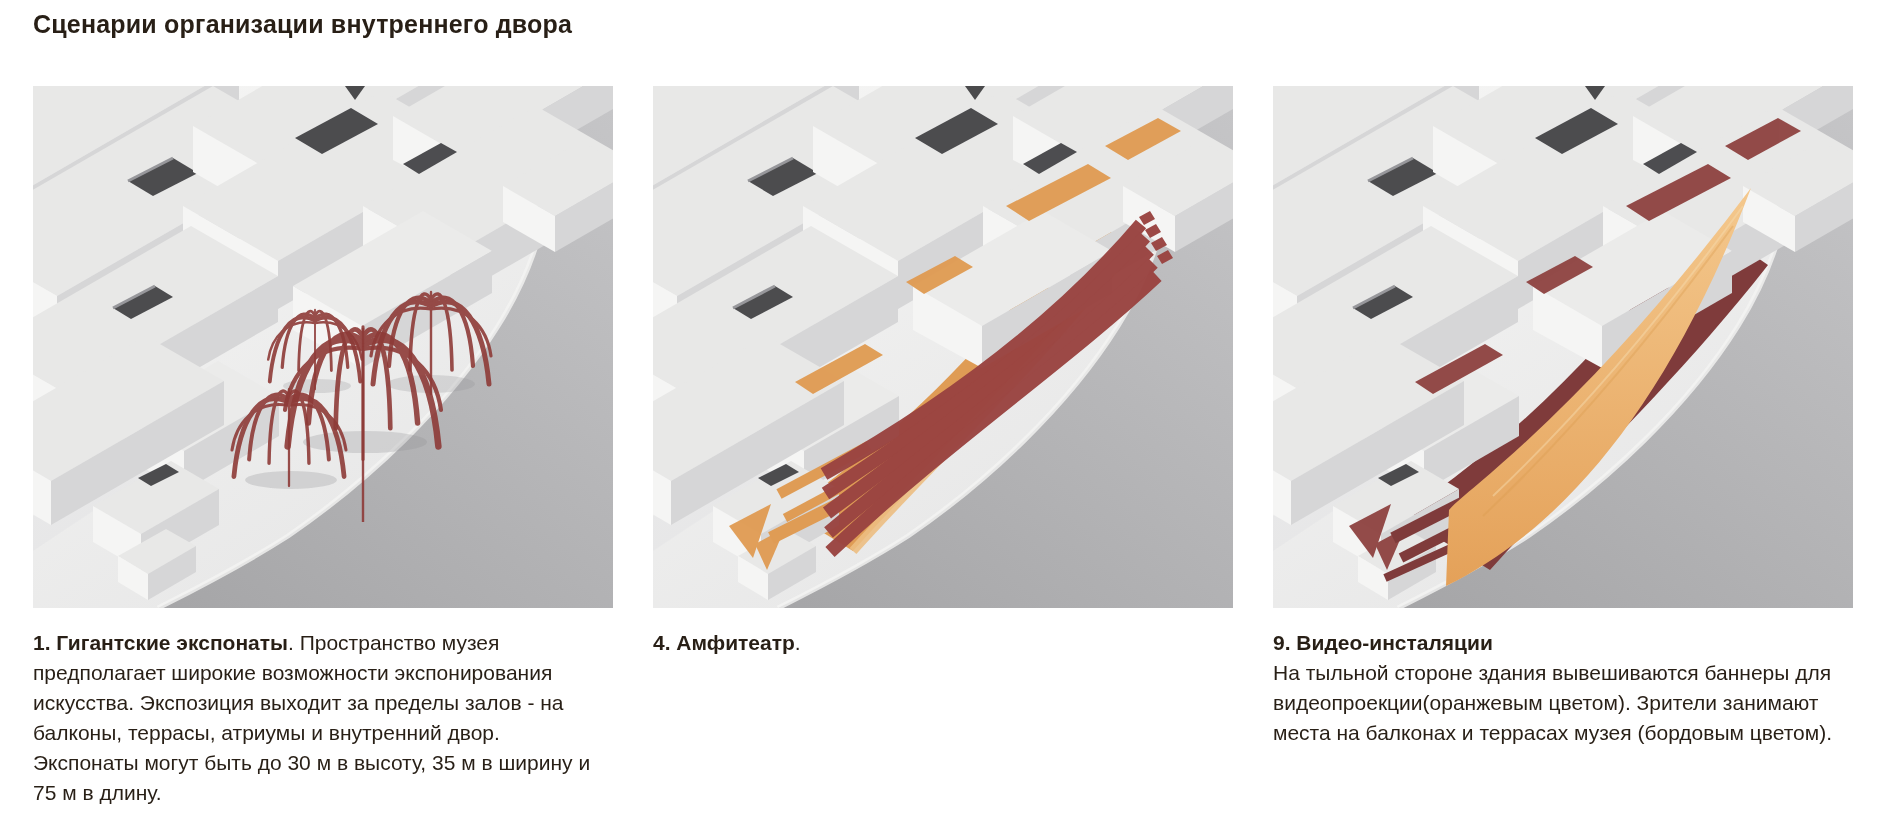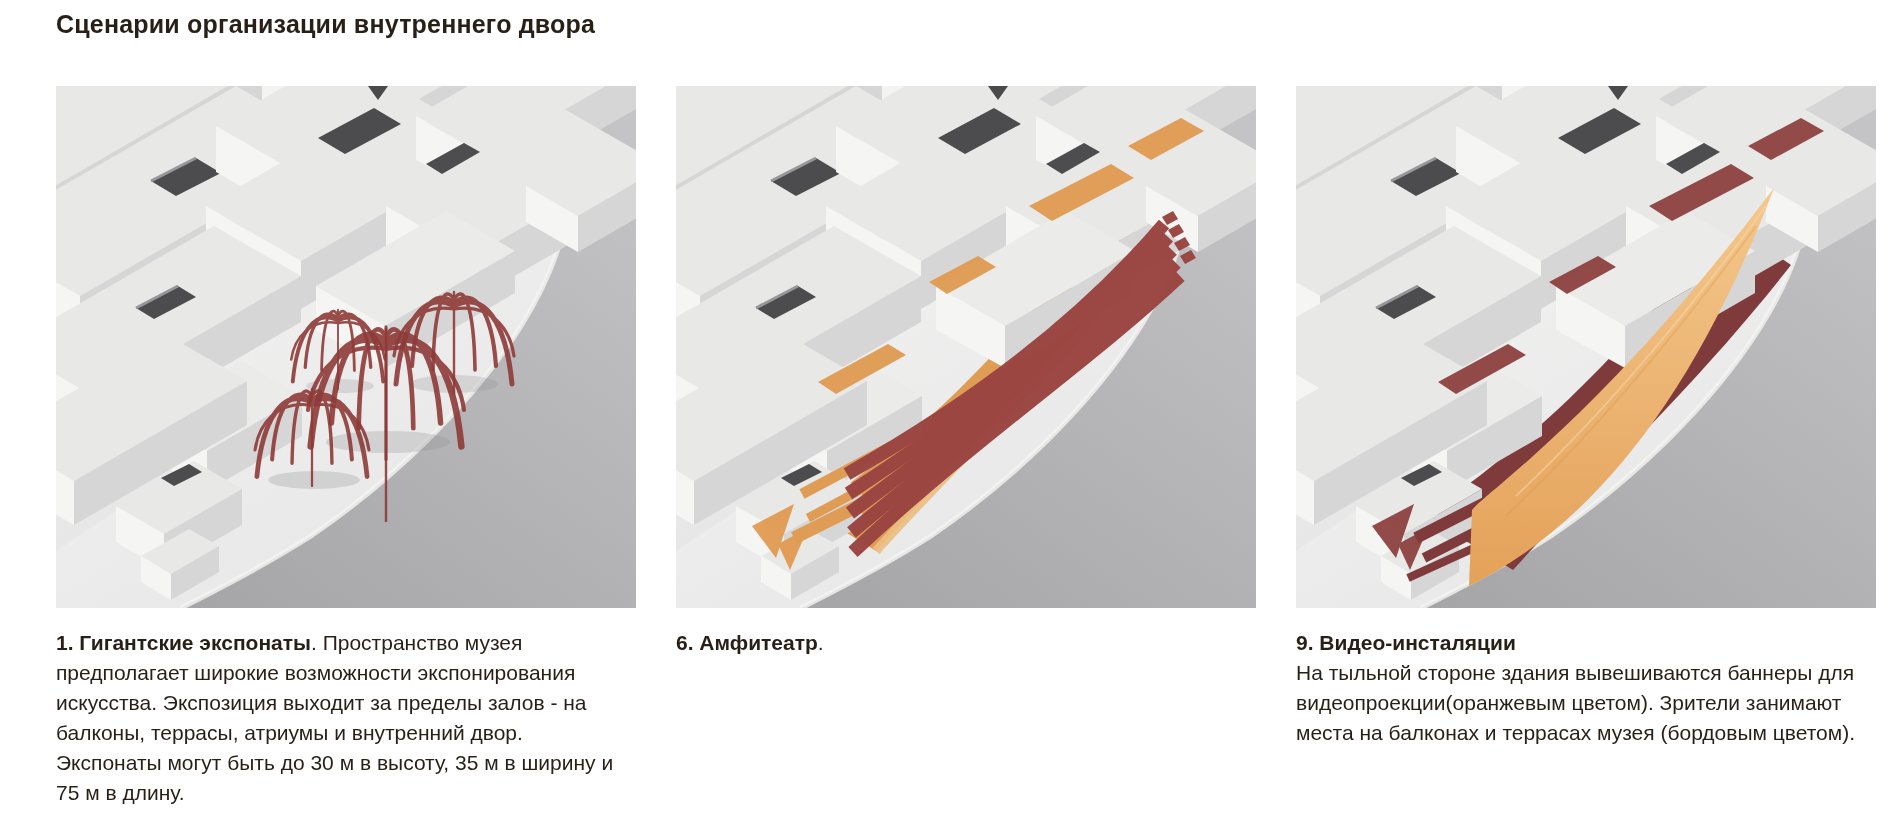--- a/index.html
+++ b/index.html
@@ -1,17 +1,17 @@
 <!DOCTYPE html>
 <html><head>
 <meta charset="utf-8">
 <style>
   html,body{margin:0;padding:0;background:#ffffff;}
   body{width:1900px;height:826px;overflow:hidden;font-family:"Liberation Sans","DejaVu Sans",sans-serif;}
-  .page{padding:10px 37px 0 56px;}
+  .page{padding:10px 37px 0 33px;}
   .page-title{font-size:25px;line-height:29px;font-weight:700;color:#281F16;margin:0;letter-spacing:.2px;}
   .grid{display:grid;grid-template-columns:repeat(3,580px);column-gap:40px;margin-top:47px;}
   .panel{width:580px;height:522px;margin:0;}
   svg.scene{display:block;width:580px;height:522px;}
   .captions{display:grid;grid-template-columns:repeat(3,578px);column-gap:42px;margin-top:20px;}
   .caption{color:#281F16;font-size:21px;line-height:30px;}
   .caption p{margin:0;}
   .caption .bold{font-weight:700;}
   .defs-svg{position:absolute;width:0;height:0;}
 </style>
@@ -210,20 +210,20 @@
       </svg>
     </figure>
   </div>
 
   <div class="captions">
     <div class="caption">
       <p><span class="bold">1. Гигантские экспонаты</span><span>. Пространство музея предполагает широкие возможности экспонирования искусства. Экспозиция выходит за пределы залов - на балконы, террасы, атриумы и внутренний двор. Экспонаты могут быть до 30 м в высоту, 35 м в ширину и 75 м в длину.</span></p>
       <p></p>
     </div>
     <div class="caption">
-      <p><span class="bold">6. Амфитеатр</span><span>.</span></p>
+      <p><span class="bold">4. Амфитеатр</span><span>.</span></p>
     </div>
     <div class="caption">
       <p><span class="bold">9. Видео-инсталяции</span><span></span></p>
       <p>На тыльной стороне здания вывешиваются баннеры для видеопроекции(оранжевым цветом). Зрители занимают места на балконах и террасах музея (бордовым цветом).</p>
     </div>
   </div>
 </div>
 
 </body></html>

